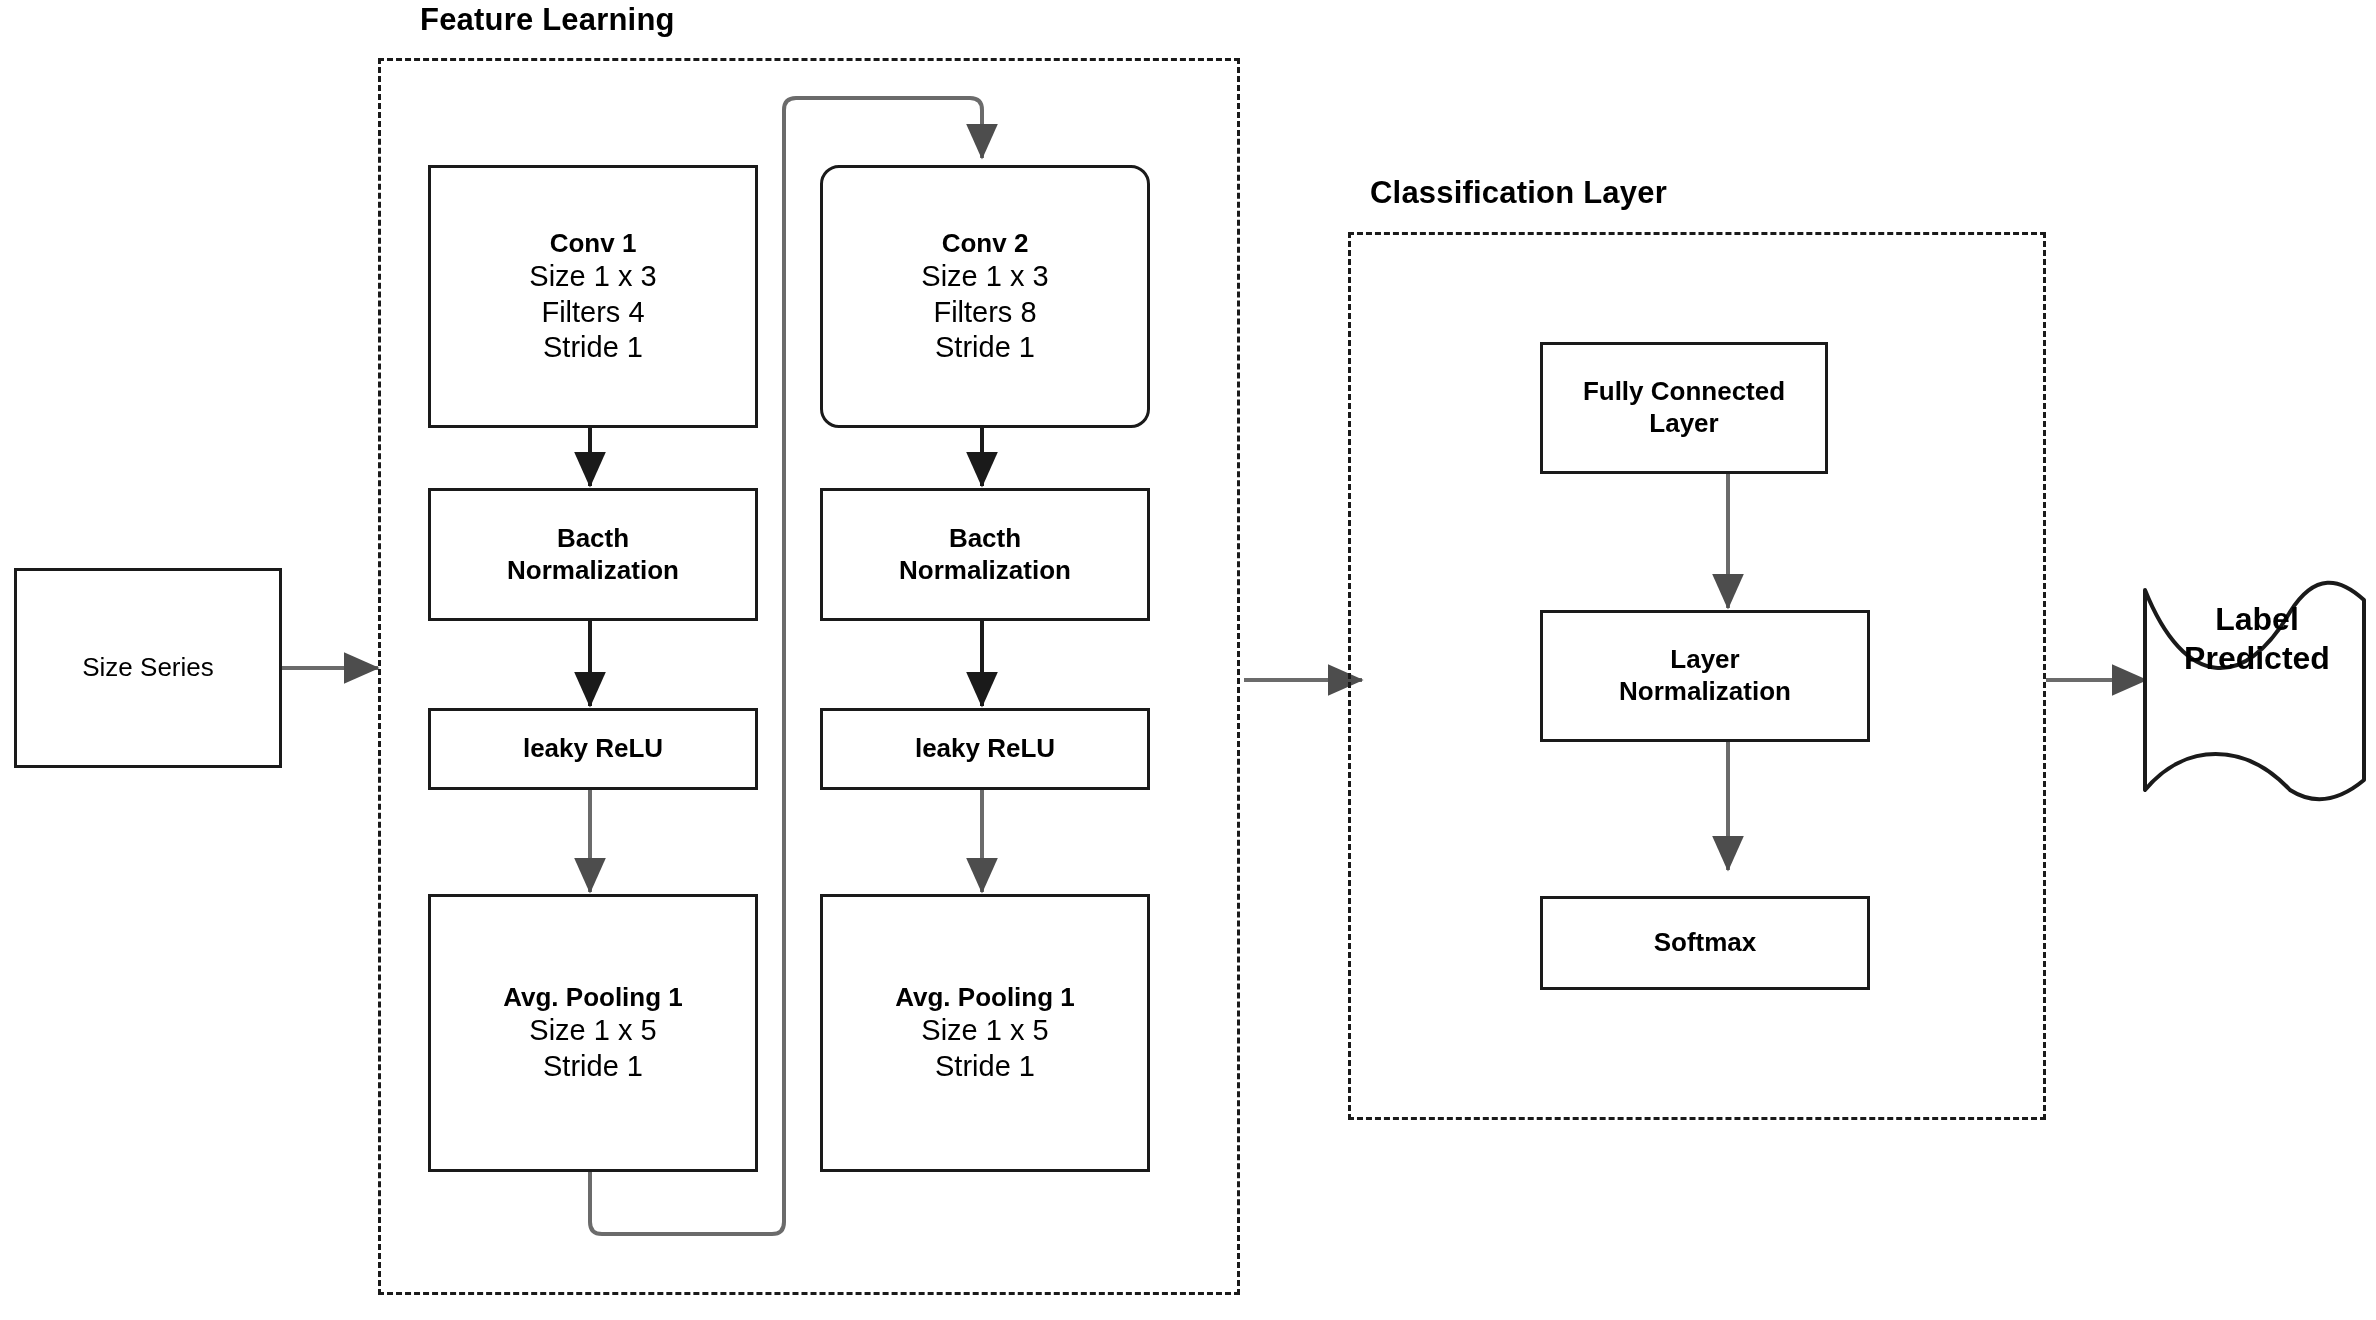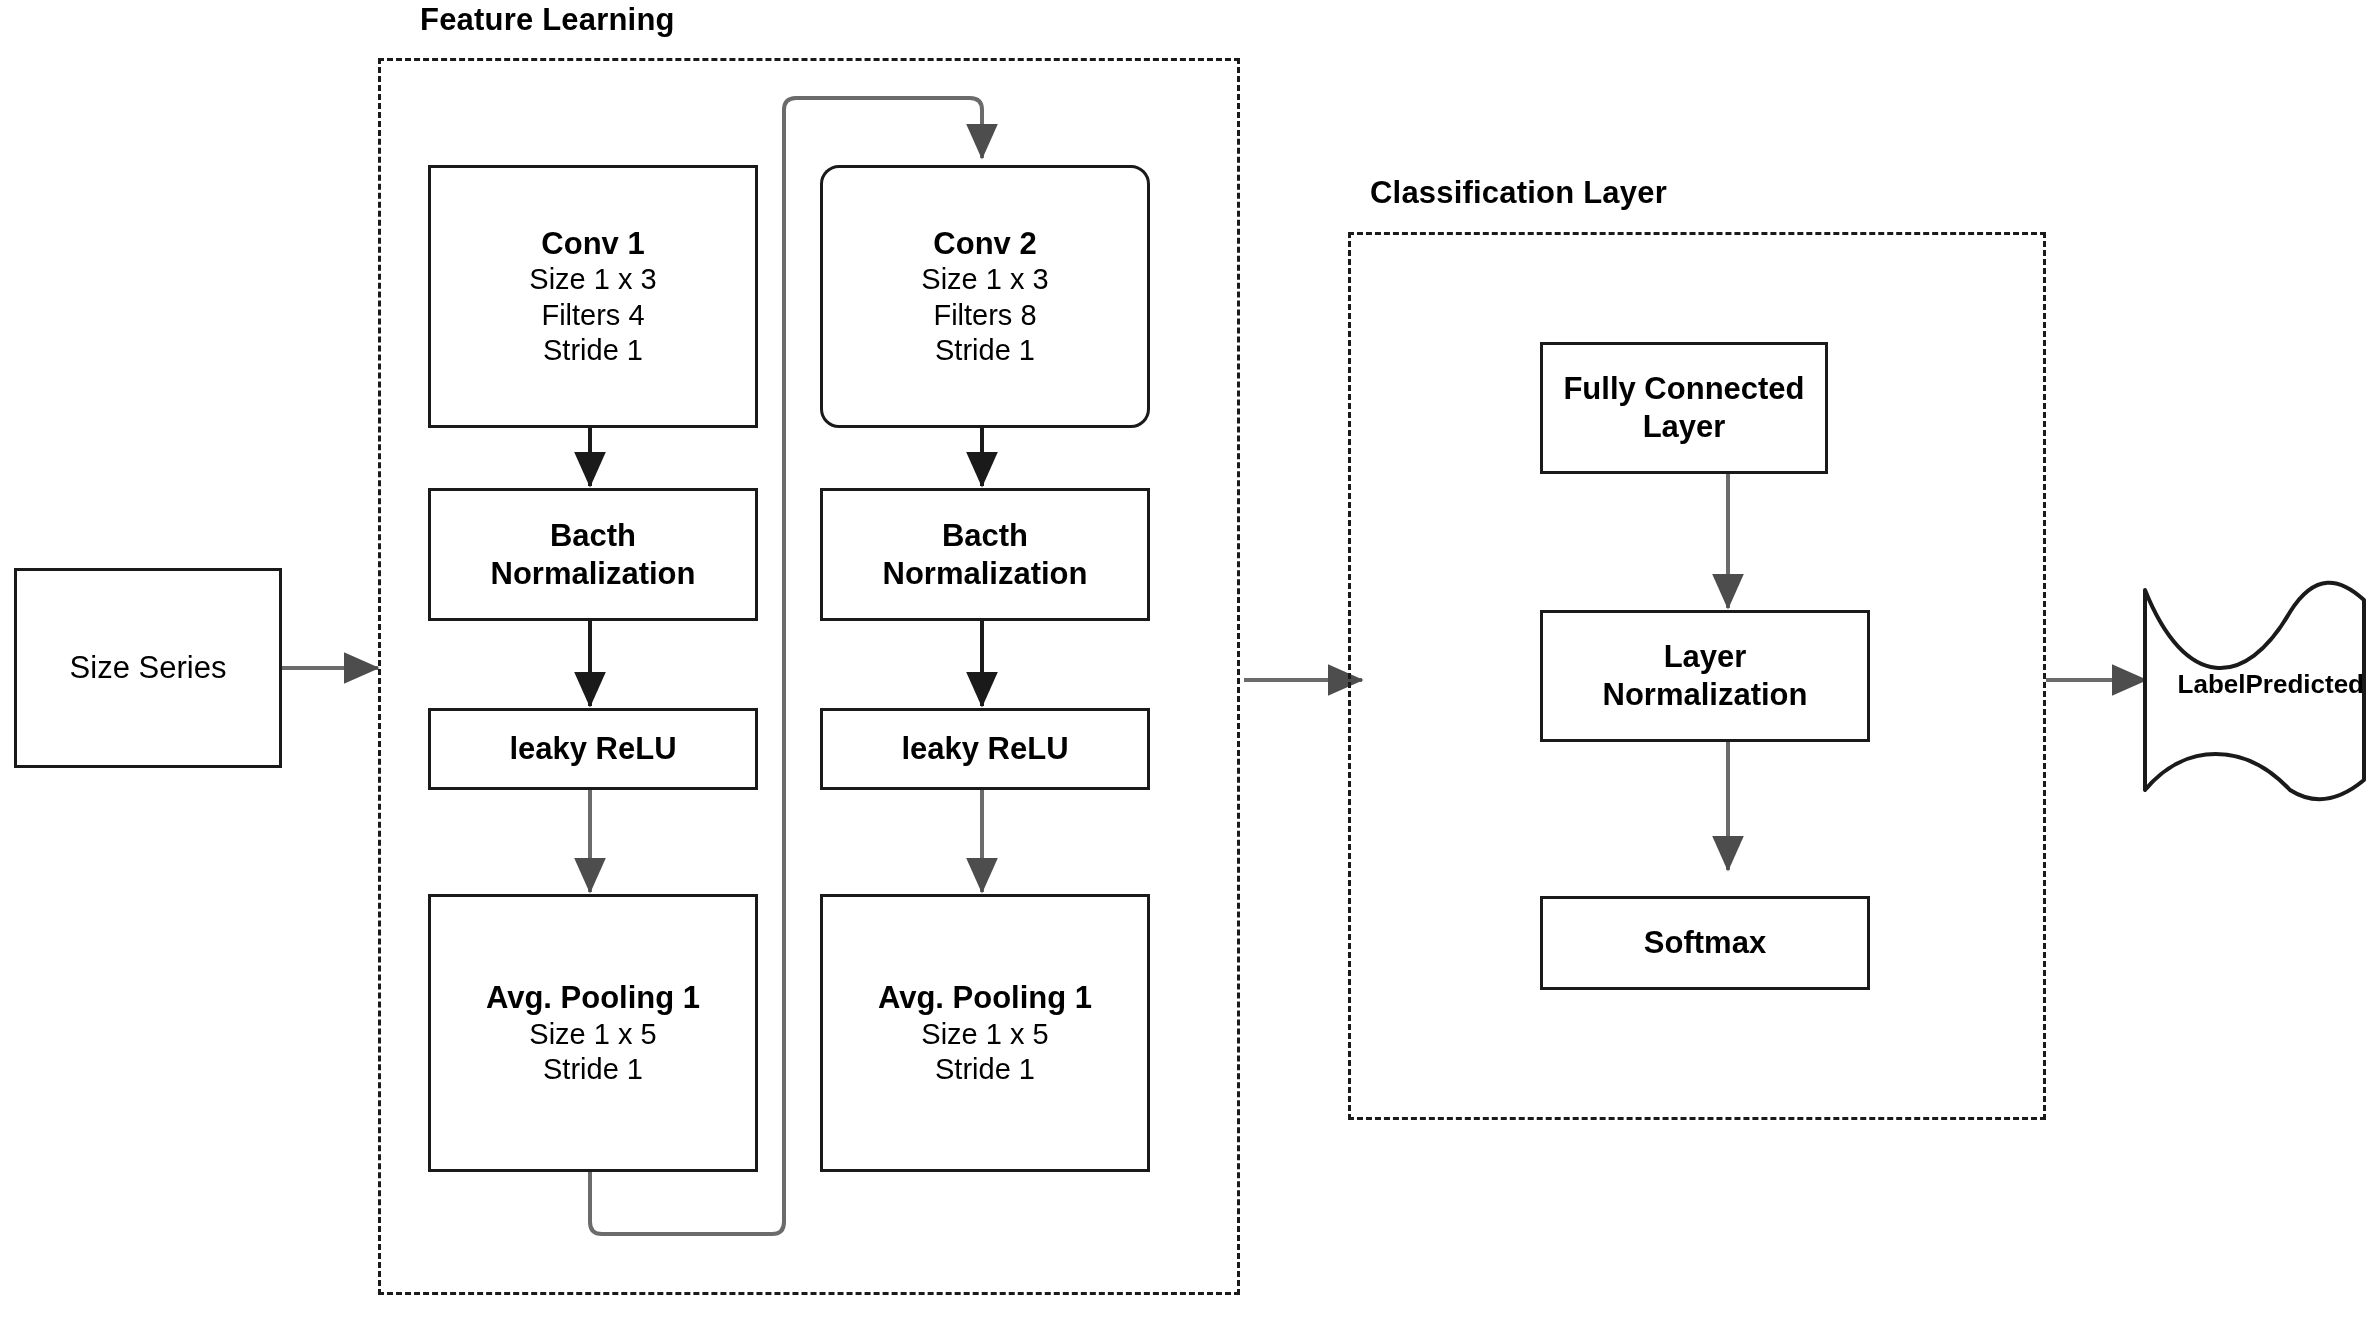--- a/index.html
+++ b/index.html
@@ -37,38 +37,38 @@
     border: 3px solid #1a1a1a;
     display: flex;
     flex-direction: column;
     align-items: center;
     justify-content: center;
     text-align: center;
     color: #000000;
   }
   .node .ttl {
     font-weight: bold;
-    font-size: 31px;
+    font-size: 26px;
     line-height: 1.22;
   }
   .node .sub {
     font-weight: normal;
     font-size: 29px;
     line-height: 1.22;
   }
   .node.light .ttl { font-weight: normal; }
   .flag-label {
     position: absolute;
     display: flex;
-    flex-direction: row;
+    flex-direction: column;
     align-items: center;
-    justify-content: flex-end;
+    justify-content: flex-start;
     text-align: center;
     font-weight: bold;
-    font-size: 26px;
+    font-size: 32px;
     line-height: 1.22;
     color: #000000;
   }
   .dashed-box {
     position: absolute;
     box-sizing: border-box;
     border: 3px dashed #1a1a1a;
     background: transparent;
     pointer-events: none;
   }

